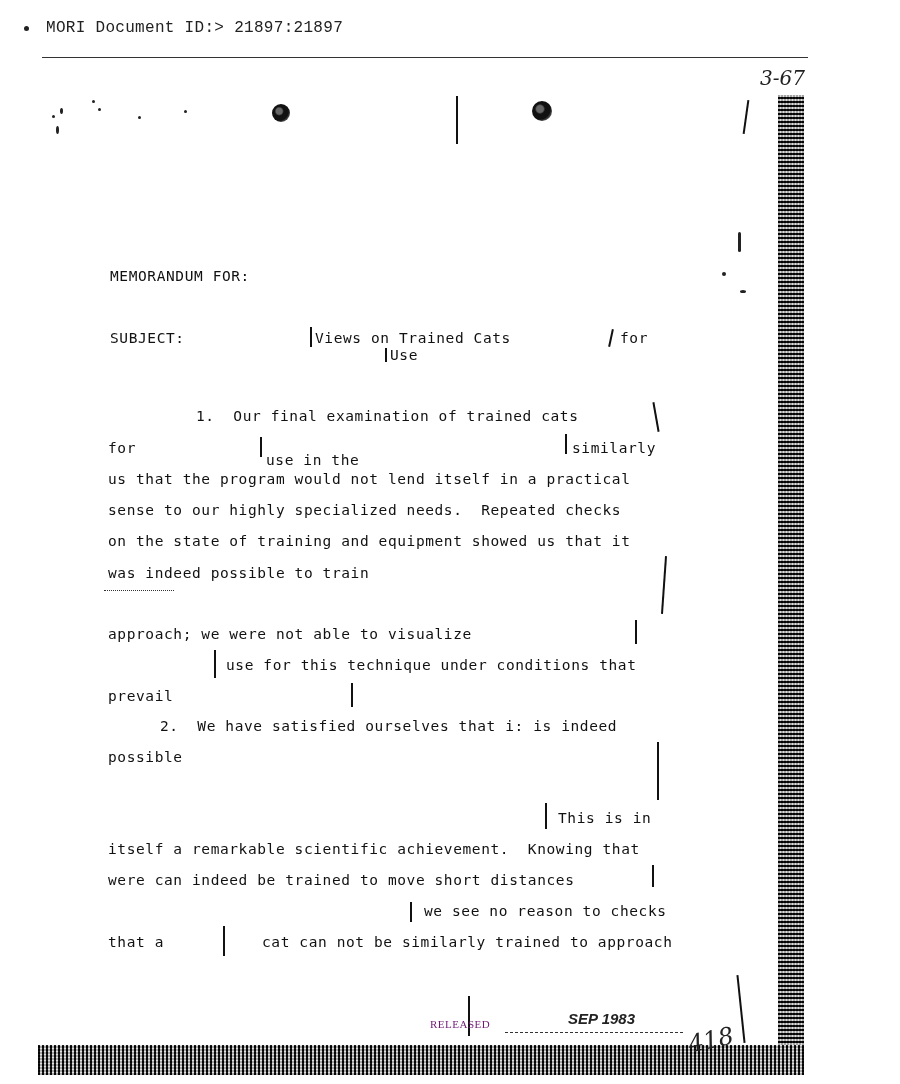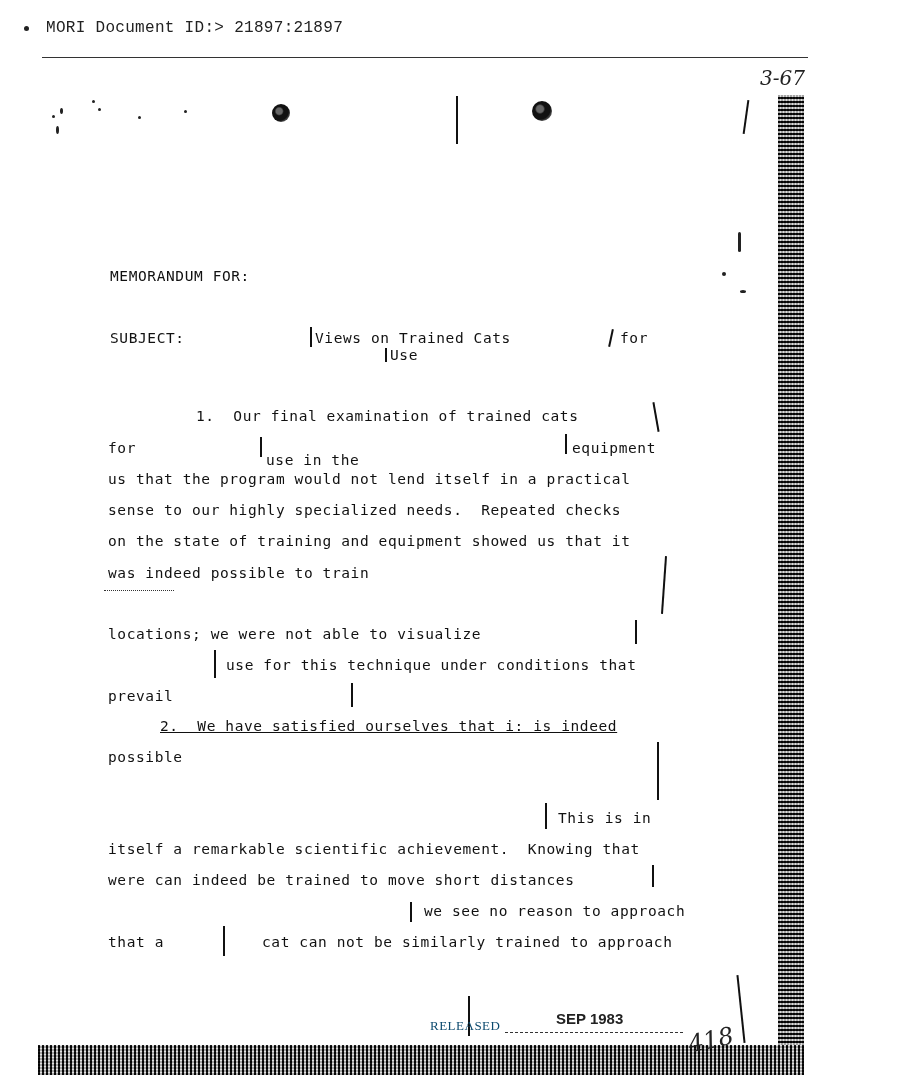--- a/index.html
+++ b/index.html
@@ -17,21 +17,21 @@
   .noise-v { position:absolute; left:778px; top:95px; width:26px; height:960px;
     background:
       repeating-linear-gradient(0deg, rgba(0,0,0,0.85) 0 2px, rgba(255,255,255,0.6) 2px 4px),
       repeating-linear-gradient(90deg, rgba(0,0,0,0.7) 0 2px, rgba(255,255,255,0.5) 2px 3px);
     background-color:#555; }
   .noise-h { position:absolute; left:38px; top:1045px; width:766px; height:30px;
     background:
       repeating-linear-gradient(90deg, rgba(0,0,0,0.85) 0 2px, rgba(255,255,255,0.6) 2px 4px),
       repeating-linear-gradient(0deg, rgba(0,0,0,0.7) 0 2px, rgba(255,255,255,0.5) 2px 3px);
     background-color:#666; }
-  .stamp { font-family:"Liberation Serif", "DejaVu Serif", serif; font-size:13px; color:#0c4a6e; letter-spacing:0.5px; }
+  .stamp { font-family:"Liberation Serif", "DejaVu Serif", serif; font-size:11px; color:#701a75; letter-spacing:0.5px; }
   .stampdate { font-family:"Liberation Sans", "DejaVu Sans", sans-serif; font-size:15px; font-weight:bold; color:#222; }
   .dash { position:absolute; border-top:1.5px dashed #333; height:0; }
 </style>
 </head>
 <body>
 
 <div class="abs hdr" style="left:46px; top:19px;">MORI Document ID:&gt; 21897:21897</div>
 <div class="speck" style="left:24px;top:26px;width:5px;height:5px;"></div>
 <div class="abs hand" style="left:760px; top:22px;margin-top:44px;">3-67</div>
 <div class="rule" style="left:42px; top:57px; width:766px;"></div>
@@ -62,47 +62,47 @@
 <div class="t" style="left:620px; top:330px;">for</div>
 <div class="bar" style="left:385px; top:348px; height:14px;"></div>
 <div class="t" style="left:390px; top:347px;">Use</div>
 
 <div class="t" style="left:160px; top:408px;margin-left:36px;">1.  Our final examination of trained cats</div>
 <div class="bar" style="left:655px; top:402px; height:30px; transform:rotate(-10deg);"></div>
 <div class="t" style="left:108px; top:440px;">for</div>
 <div class="bar" style="left:260px; top:437px; height:20px;"></div>
 <div class="t" style="left:266px; top:440px;margin-top:12px;">use in the</div>
 <div class="bar" style="left:565px; top:434px; height:20px;"></div>
-<div class="t" style="left:572px; top:440px;">equipment</div>
+<div class="t" style="left:572px; top:440px;">similarly</div>
 <div class="t" style="left:108px; top:471px;">us that the program would not lend itself in a practical</div>
 <div class="t" style="left:108px; top:502px;">sense to our highly specialized needs.  Repeated checks</div>
 <div class="t" style="left:108px; top:533px;">on the state of training and equipment showed us that it</div>
 <div class="t" style="left:108px; top:565px;">was indeed possible to train</div>
 <div class="dash" style="left:104px; top:590px; width:70px; border-top-style:dotted;"></div>
 <div class="bar" style="left:663px; top:556px; height:58px; transform:rotate(4deg);"></div>
 
-<div class="t" style="left:108px; top:626px;">locations; we were not able to visualize</div>
+<div class="t" style="left:108px; top:626px;">approach; we were not able to visualize</div>
 <div class="bar" style="left:635px; top:620px; height:24px;"></div>
 <div class="bar" style="left:214px; top:650px; height:28px;"></div>
 <div class="t" style="left:226px; top:657px;">use for this technique under conditions that</div>
 <div class="t" style="left:108px; top:688px;">prevail</div>
 <div class="bar" style="left:351px; top:683px; height:24px;"></div>
 
-<div class="t" style="left:160px; top:718px;text-decoration:underline;">2.  We have satisfied ourselves that i: is indeed</div>
+<div class="t" style="left:160px; top:718px;">2.  We have satisfied ourselves that i: is indeed</div>
 <div class="t" style="left:108px; top:749px;">possible</div>
 <div class="bar" style="left:657px; top:742px; height:58px;"></div>
 <div class="bar" style="left:545px; top:803px; height:26px;"></div>
 <div class="t" style="left:558px; top:810px;">This is in</div>
 <div class="t" style="left:108px; top:841px;">itself a remarkable scientific achievement.  Knowing that</div>
 <div class="t" style="left:108px; top:872px;">were can indeed be trained to move short distances</div>
 <div class="bar" style="left:652px; top:865px; height:22px;"></div>
 <div class="bar" style="left:410px; top:902px; height:20px;"></div>
-<div class="t" style="left:424px; top:903px;">we see no reason to approach</div>
+<div class="t" style="left:424px; top:903px;">we see no reason to checks</div>
 <div class="t" style="left:108px; top:934px;">that a</div>
 <div class="bar" style="left:223px; top:926px; height:30px;"></div>
 <div class="t" style="left:230px; top:934px;margin-left:32px;">cat can not be similarly trained to approach</div>
 
 <div class="bar" style="left:468px; top:996px; height:40px;"></div>
 <div class="abs stamp" style="left:430px; top:1018px;">RELEASED</div>
 <div class="dash" style="left:505px; top:1032px; width:178px;"></div>
-<div class="abs stampdate" style="left:556px; top:1010px;">SEP 1983</div>
+<div class="abs stampdate" style="left:568px; top:1010px;font-style:italic;">SEP 1983</div>
 <div class="abs hand" style="left:688px; top:1026px; font-size:24px; transform:rotate(-12deg);">418</div>
 <div class="bar" style="left:740px; top:975px; height:68px; transform:rotate(-6deg);"></div>
 
 </body></html>

